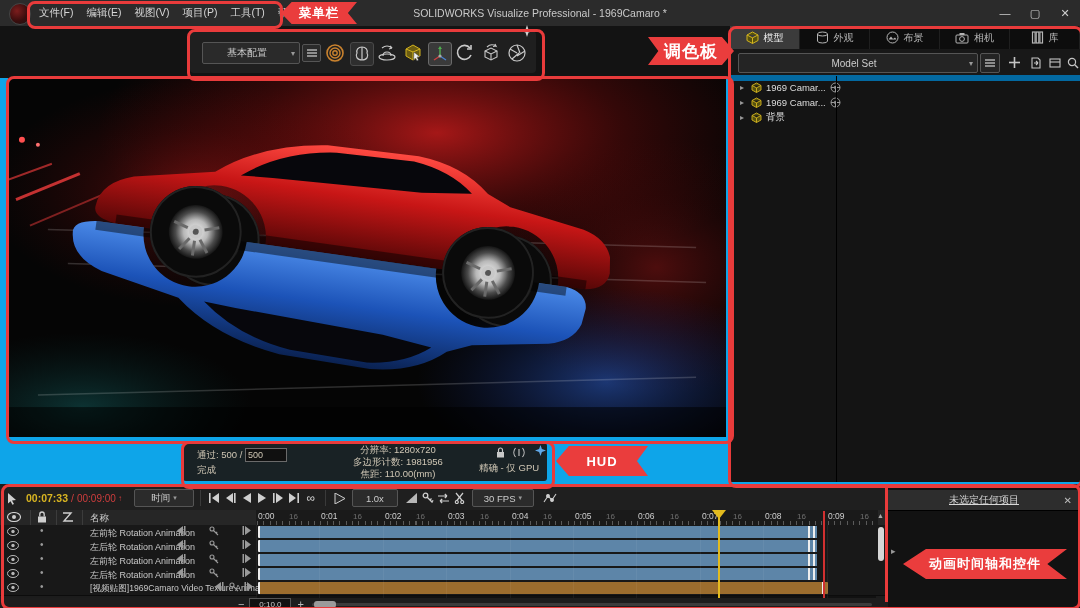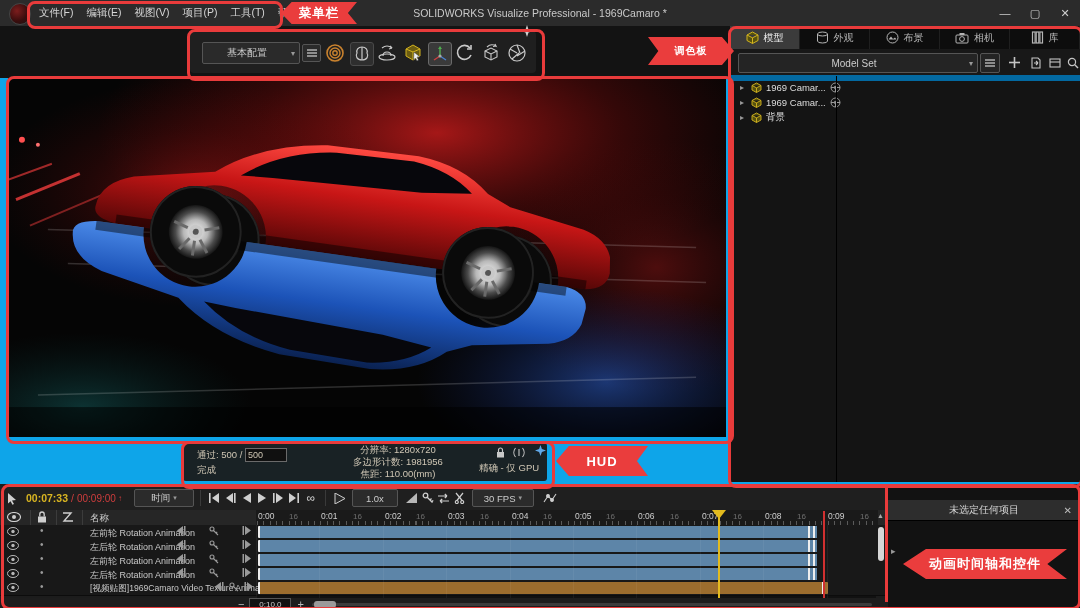--- a/index.html
+++ b/index.html
@@ -94,23 +94,23 @@
     background:repeating-linear-gradient(90deg,rgba(255,255,255,.05) 0 1px,transparent 1px 63.4px);}
   .playhead-line{position:absolute;left:718px;top:33px;width:2px;height:81px;background:#e3bb1e;z-index:6;}
   .playhead-tri{position:absolute;left:712px;top:26px;width:0;height:0;z-index:6;
     border-left:7px solid transparent;border-right:7px solid transparent;border-top:9px solid #e3bb1e;}
   .endline{position:absolute;left:823px;top:27px;width:2px;height:87px;background:#d03030;z-index:5;}
   .tl-zoomrow{position:absolute;left:0;top:114px;width:888px;height:12px;background:#1d1d1d;
               display:flex;align-items:center;color:#bbb;}
   .zoom-box{width:40px;height:10px;background:#111;border:1px solid #555;color:#ccc;font-size:8px;
             display:flex;align-items:center;justify-content:center;}
   .tl-right{position:absolute;left:888px;top:0;width:192px;height:124px;background:#121212;}
-  .tl-right-hd{position:absolute;left:0;top:16px;width:192px;height:20px;background:#2d2d2d;
+  .tl-right-hd{position:absolute;left:0;top:6px;width:192px;height:20px;background:#2d2d2d;
                border-bottom:1px solid #000;display:flex;align-items:center;justify-content:center;
-               color:#d8d8d8;font-size:10px;}
+               color:#d8d8d8;font-size:10px;text-decoration:underline;}
   .vscroll{position:absolute;left:878px;top:43px;width:6px;height:34px;background:#d6d6d6;border-radius:3px;}
   .vscroll-up{position:absolute;left:877px;top:28px;color:#aaa;font-size:7px;}
   svg{display:block;}
 </style>
 </head>
 <body>
 
 <div id="app">
 
   <div class="titlebar">
@@ -802,21 +802,21 @@
   <div class="anno" style="left:187px;top:29px;width:352px;height:46px"></div>
   <div class="anno" style="left:6px;top:76px;width:722px;height:362px"></div>
   <div class="anno" style="left:728px;top:26px;width:349px;height:456px"></div>
   <div class="anno" style="left:181px;top:441px;width:368px;height:42px"></div>
   <div class="anno" style="left:1px;top:484px;width:1074px;height:120px"></div>
   <div class="anno-line" style="left:885px;top:486px;height:116px"></div>
 
   <div class="banner left" style="left:281px;top:2px;width:76px;height:22px;font-size:12.5px">
       <span>菜单栏</span>
     </div>
-  <div class="banner right" style="left:648px;top:37px;width:86px;height:28px;font-size:10px">
+  <div class="banner right" style="left:648px;top:37px;width:86px;height:28px;font-size:17px">
       <span>调色板</span>
     </div>
   <div class="banner left" style="left:903px;top:549px;width:164px;height:30px;font-size:13px">
       <span>动画时间轴和控件</span>
     </div>
   <div class="banner left" style="left:556px;top:446px;width:92px;height:30px;font-size:13px">
       <span>HUD</span>
     </div>
 
 </div>

